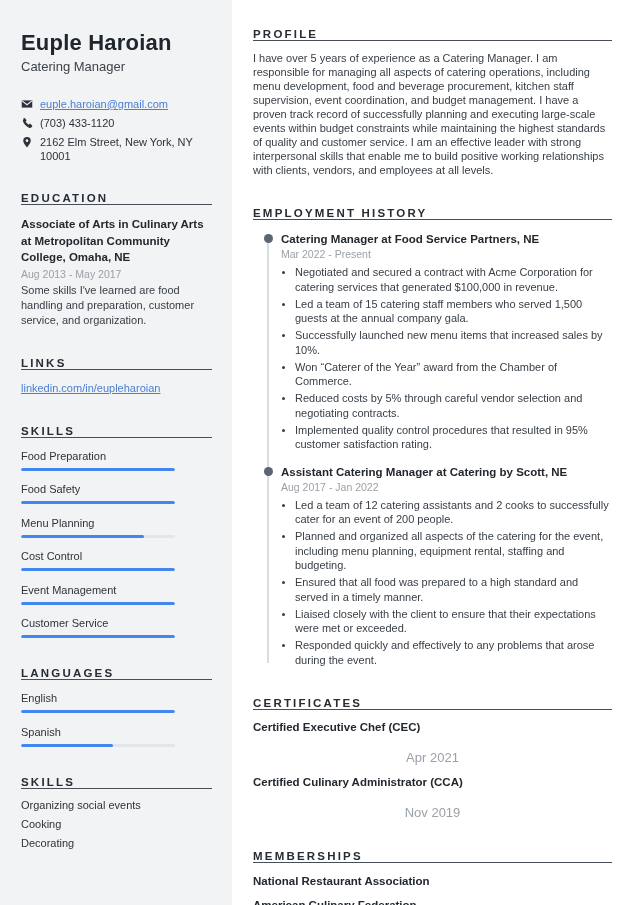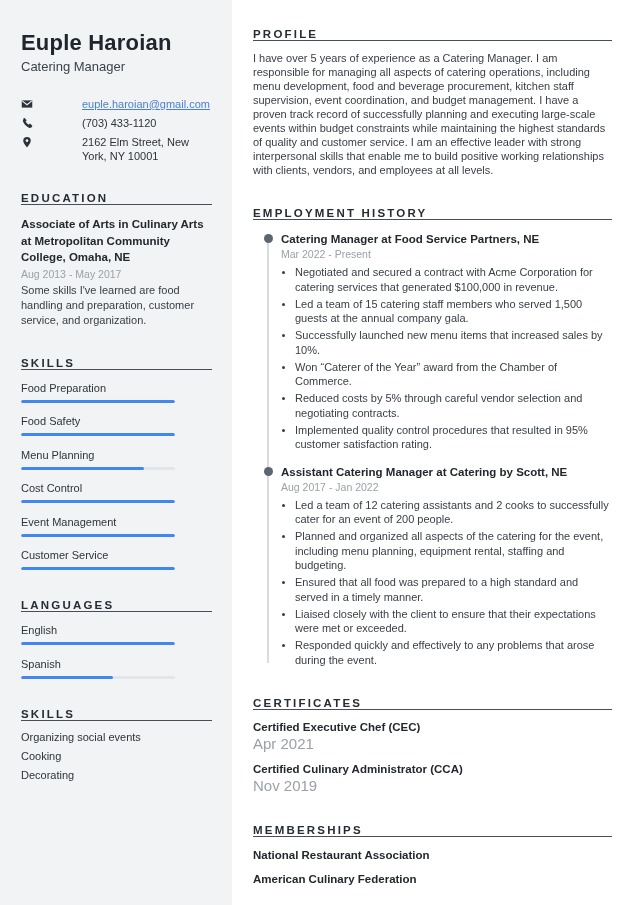--- a/index.html
+++ b/index.html
@@ -4,21 +4,21 @@
 <style>
   html,body { margin:0; padding:0; background:#ffffff; }
   body { width:640px; font-family:"Liberation Sans", sans-serif; -webkit-font-smoothing:antialiased; }
   .page { display:flex; width:640px; min-height:905px; background:#ffffff; }
 
   
   .sidebar { width:232px; min-width:232px; box-sizing:border-box; background:#f1f3f4; padding:30px 20px 24px 21px; }
   .name { font-size:22px; font-weight:700; color:#20262d; letter-spacing:0.2px; margin:0; line-height:26px; }
   .subtitle { font-size:13px; color:#3c434b; margin-top:3px; }
   .contact { margin-top:23px; }
-  .c-row { display:flex; align-items:flex-start; margin-bottom:5px; font-size:11px; color:#2d333b; line-height:14px;gap:42px; }
+  .c-row { display:flex; align-items:flex-start; margin-bottom:5px; font-size:11px; color:#2d333b; line-height:14px; }
   .c-row .cicon { width:12px; height:12px; margin-right:7px; flex:0 0 12px; margin-top:1px; }
   .c-row .cicon svg { display:block; width:12px; height:12px; }
   a.link { color:#4a7fd2; text-decoration:underline; cursor:pointer; }
   .side-sec { margin-top:29px; }
   .sec-h { font-size:11.5px; font-weight:700; letter-spacing:2.2px; color:#262c34; margin:0; border-bottom:1.5px solid #474e57; }
   .edu-degree { font-size:11.5px; font-weight:700; color:#23282f; line-height:16.5px; margin-top:11px; }
   .edu-dates { font-size:10.5px; color:#9aa1a8; margin-top:2px; }
   .edu-desc { font-size:11px; color:#373e46; line-height:15px; margin-top:3px; }
   .side-link { display:inline-block; margin-top:12px; font-size:11px; }
   .skill-list { margin-top:12px; }
@@ -43,21 +43,21 @@
   .job:last-child { margin-bottom:0; }
   .job-dot { position:absolute; left:-17.5px; top:2px; width:9px; height:9px; border-radius:50%; background:#5c6571; }
   .job-title { font-size:11.5px; font-weight:700; color:#23282f; line-height:14px; }
   .job-dates { font-size:10.5px; color:#9aa1a8; margin-top:2px; }
   .job ul { margin:5px 0 0 0; padding-left:14px; }
   .job li { font-size:11px; line-height:14.5px; color:#373e46; margin-bottom:2.5px; }
   .job li::marker { color:#373e46; font-size:10px; }
 
   .cert-item { margin-top:11px; }
   .cert-name { font-size:11.5px; font-weight:700; color:#23282f; }
-  .cert-date { font-size:15px; color:#9aa1a8; margin-top:2px; }
+  .cert-date { font-size:13px; color:#9aa1a8; margin-top:17px;text-align:center; }
   .member-item { font-size:11.5px; font-weight:700; color:#23282f; margin-top:12px; }
 </style>
 </head>
 <body>
 
 <div class="page">
 
   <aside class="sidebar">
     <h1 class="name">Euple Haroian</h1>
     <div class="subtitle">Catering Manager</div>
@@ -91,20 +91,24 @@
       </div>
     </div>
 
     <section class="side-sec">
       <h2 class="sec-h">EDUCATION</h2>
       <div class="edu-degree">Associate of Arts in Culinary Arts at Metropolitan Community College, Omaha, NE</div>
       <div class="edu-dates">Aug 2013 - May 2017</div>
       <div class="edu-desc">Some skills I've learned are food handling and preparation, customer service, and organization.</div>
     </section>
 
+    <section class="side-sec">
+      <h2 class="sec-h">LINKS</h2>
+      <a class="link side-link">linkedin.com/in/eupleharoian</a>
+    </section>
 
     <section class="side-sec">
       <h2 class="sec-h">SKILLS</h2>
       <div class="skill-list">
         <div class="skill">
           <div class="skill-label">Food Preparation</div>
           <div class="bar-track">
               <div class="bar-fill" style="width: 100%;"></div>
             </div>
         </div>

